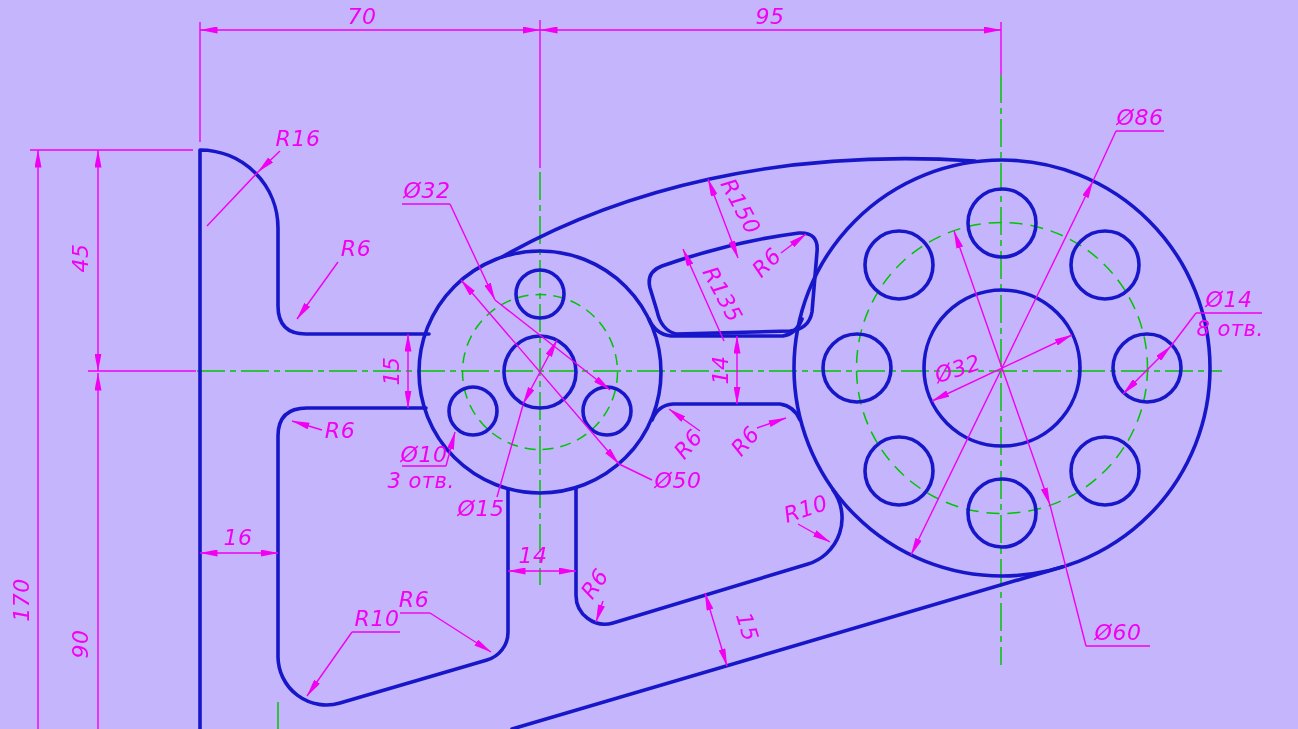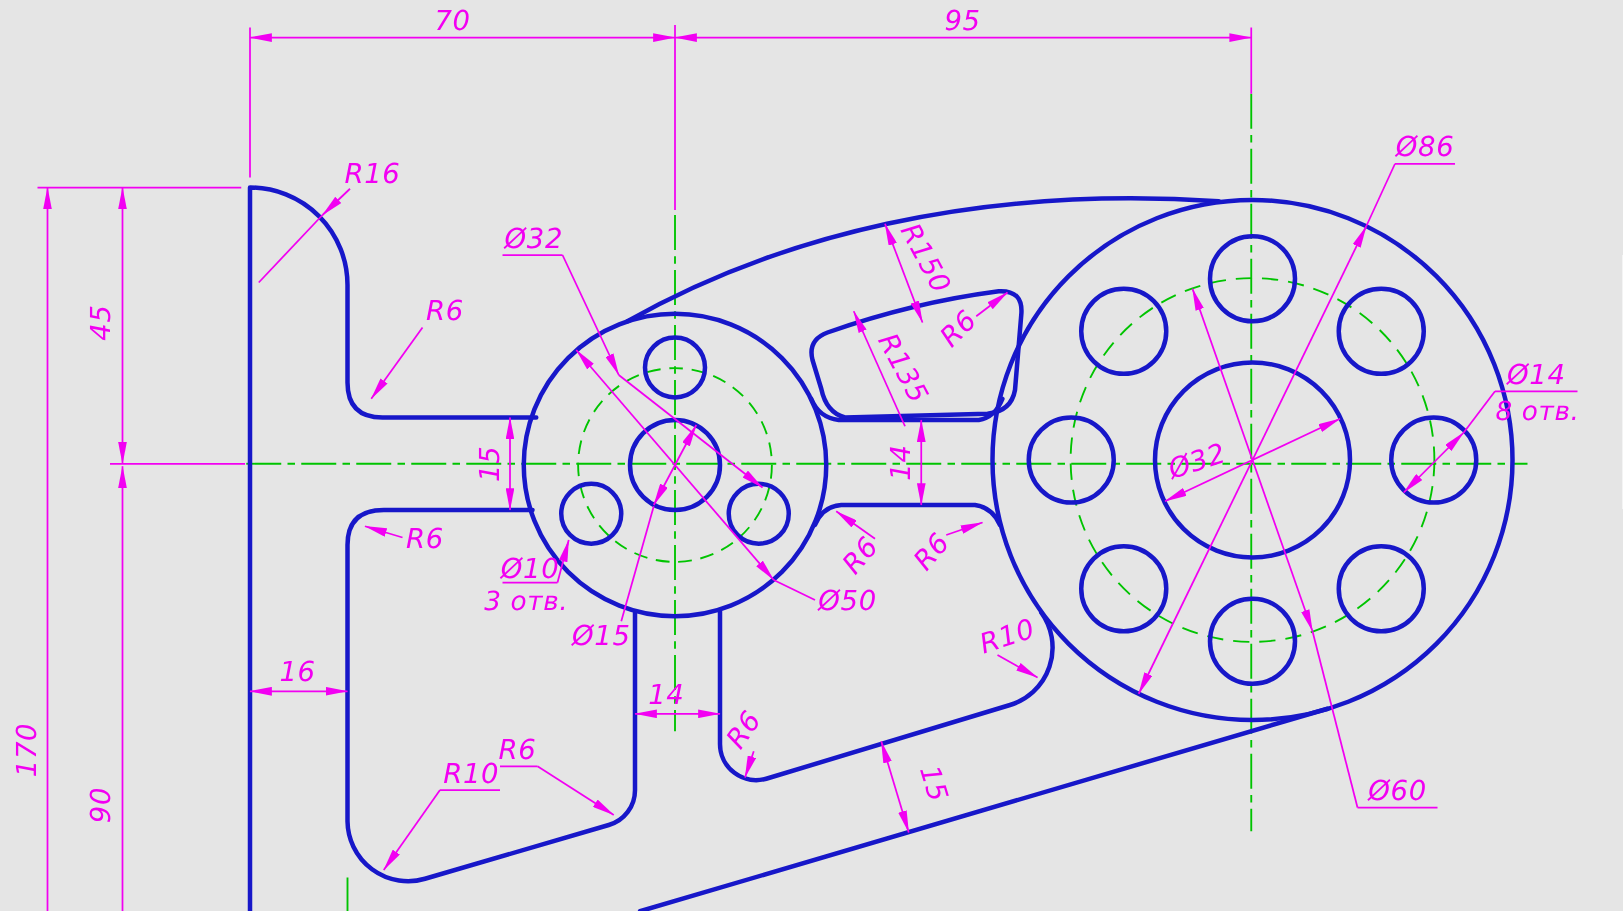--- a/index.html
+++ b/index.html
@@ -1,16 +1,16 @@
 <!DOCTYPE html>
 <html><head>
 <meta charset="utf-8">
 <style>
   html,body{margin:0;padding:0;background:#fff;}
-  .canvas{position:relative;width:1298px;height:729px;background:#e5e5e5;overflow:hidden;
+  .canvas{position:relative;width:1298px;height:729px;background:#c4b5fd;overflow:hidden;
           font-family:"DejaVu Sans",sans-serif;}
   svg{display:block;}
   text{font-family:"DejaVu Sans",sans-serif;font-style:italic;fill:#F200F2;
        font-size:22px;letter-spacing:0.5px;}
   text.small{font-size:21px;}
   .blue{stroke:#1717C9;stroke-width:3.6;fill:none;stroke-linejoin:round;stroke-linecap:round;}
   .green{stroke:#00C400;stroke-width:1.5;fill:none;}
   .mag{stroke:#F200F2;stroke-width:1.4;fill:none;}
 </style>
 </head>

